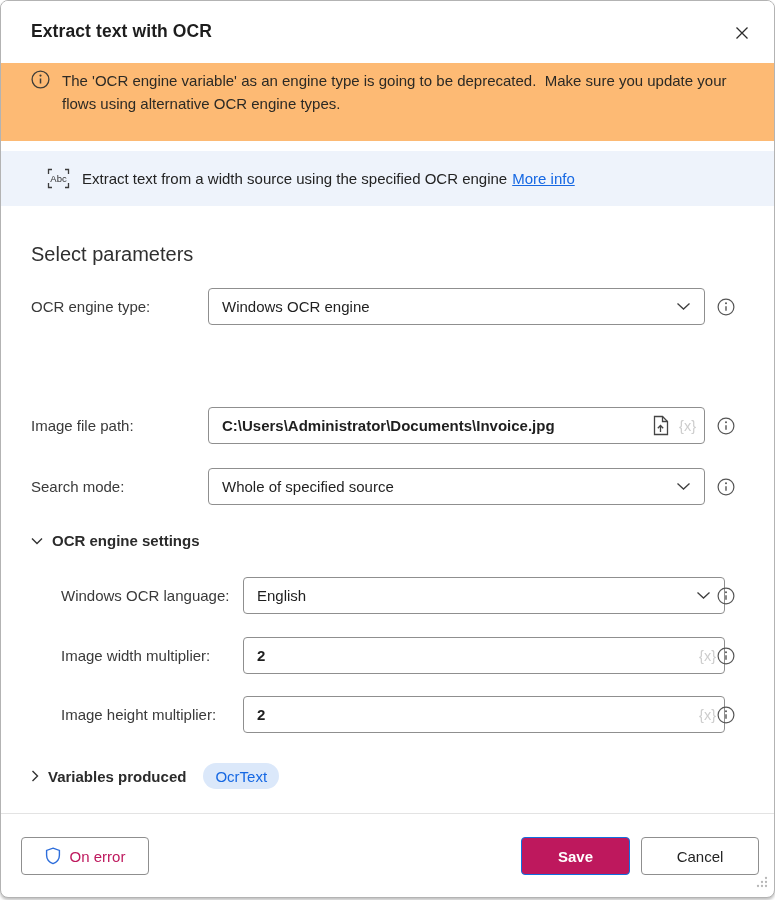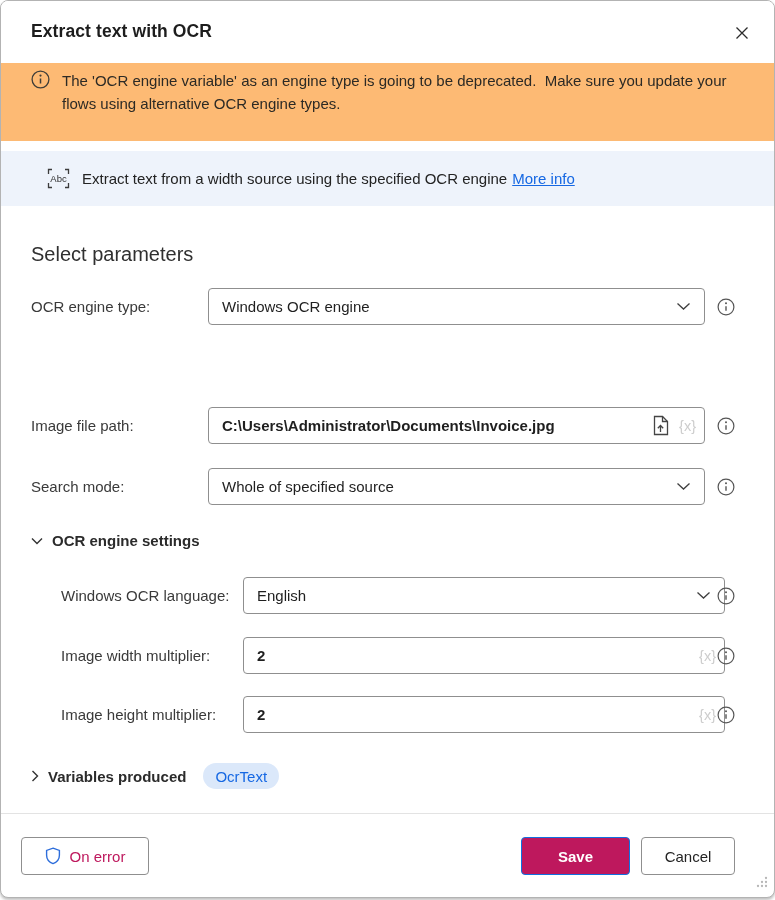--- a/index.html
+++ b/index.html
@@ -107,21 +107,21 @@
   }
   .btn-onerror {
     left: 20px; width: 128px; background: #fff; border: 1px solid #8f8f8f;
     color: #be185d; gap: 9px;
   }
   .btn-save {
     left: 520px; width: 109px; background: #be185d; border: 1px solid #1070e0;
     color: #fff; font-weight: 700;
   }
   .btn-cancel {
-    left: 640px; width: 94px; background: #fff; border: 1px solid #8f8f8f;
+    left: 640px; width: 118px; background: #fff; border: 1px solid #8f8f8f;
     color: #242424;
   }
   .grip { position: absolute; right: 5px; bottom: 4px; cursor: nwse-resize; }
 </style>
 </head>
 <body>
 
 <div class="dialog">
 
   <div class="titlebar">

